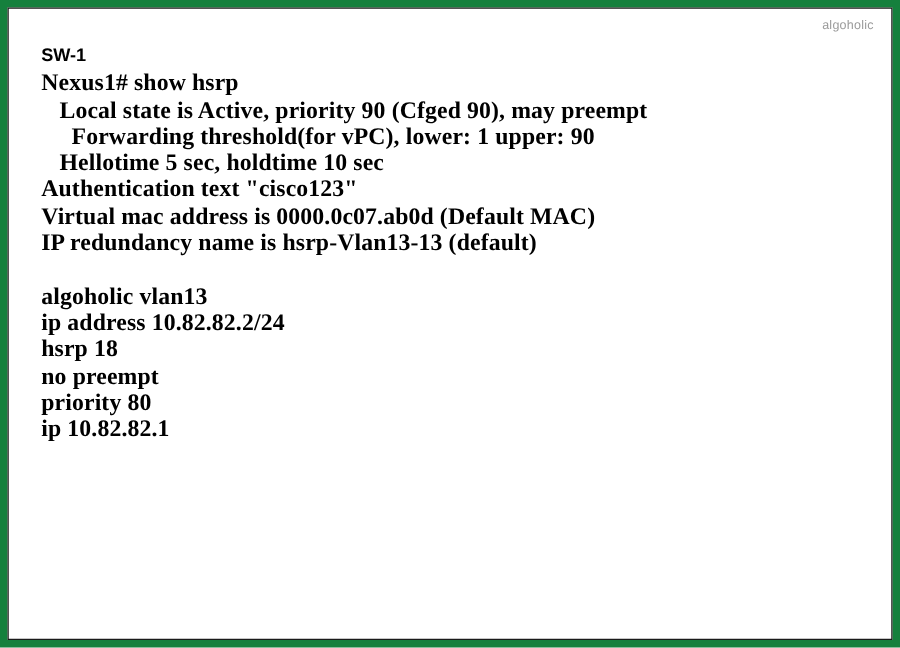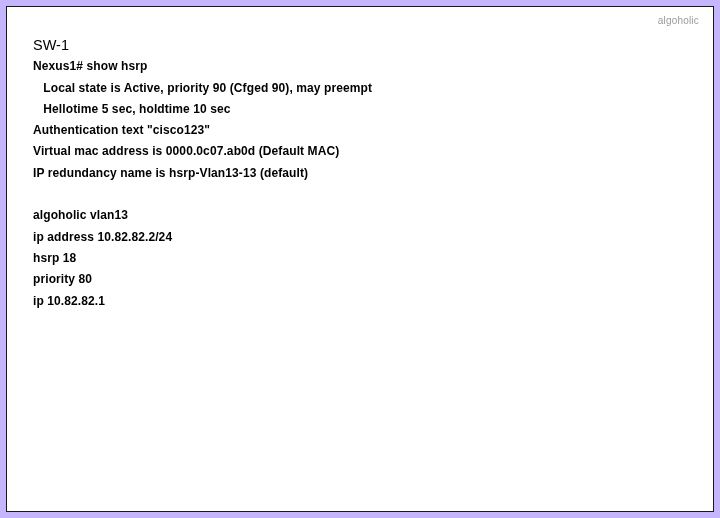--- a/index.html
+++ b/index.html
@@ -11,21 +11,21 @@
     width: 720px;
     height: 518px;
     font-family: "Liberation Sans", sans-serif;
     color: #000000;
     overflow: hidden;
   }
   #page {
     position: relative;
     width: 720px;
     height: 518px;
-    background: #c4b5fd;
+    background: #15803d;
     box-sizing: border-box;
   }
   #frame {
     position: absolute;
     left: 6px;
     top: 6px;
     width: 708px;
     height: 506px;
     border: 1px solid #1a1a1a;
     box-sizing: border-box;
@@ -40,34 +40,34 @@
     color: #9a9a9a;
     letter-spacing: 0.2px;
   }
   #content {
     position: absolute;
     left: 26px;
     top: 28px;
     right: 10px;
   }
   .line {
-    font-family: Liberation Sans, sans-serif;
-    font-size: 12px;
+    font-family: Liberation Serif, serif;
+    font-size: 19px;
     line-height: 21.3px;
     white-space: pre;
     color: #000000;
     letter-spacing: 0.1px;
   }
   .label {
     font-family: "Liberation Sans", sans-serif;
     font-size: 14.5px;
     line-height: 21.3px;
     white-space: pre;
     color: #000000;
-    font-weight: 400;
+    font-weight: 700;
   }
   .bold {
     font-weight: bold;
   }
   .blank {
     height: 21.3px;
   }
 </style>
 </head>
 <body>
@@ -76,31 +76,33 @@
   <div id="frame">
 
     <div id="watermark">algoholic</div>
 
     <div id="content">
 
       <div>
         <div class="label">SW-1</div>
         <div class="line bold">Nexus1# show hsrp</div>
         <div class="line bold">   Local state is Active, priority 90 (Cfged 90), may preempt</div>
+        <div class="line bold">     Forwarding threshold(for vPC), lower: 1 upper: 90</div>
         <div class="line bold">   Hellotime 5 sec, holdtime 10 sec</div>
         <div class="line bold">Authentication text "cisco123"</div>
         <div class="line bold">Virtual mac address is 0000.0c07.ab0d (Default MAC)</div>
         <div class="line bold">IP redundancy name is hsrp-Vlan13-13 (default)</div>
       </div>
 
       <div class="blank"></div>
 
       <div>
         <div class="line bold">algoholic vlan13</div>
         <div class="line bold">ip address 10.82.82.2/24</div>
         <div class="line bold">hsrp 18</div>
+        <div class="line bold">no preempt</div>
         <div class="line bold">priority 80</div>
         <div class="line bold">ip 10.82.82.1</div>
       </div>
 
     </div>
   </div>
 </div>
 
 </body></html>

